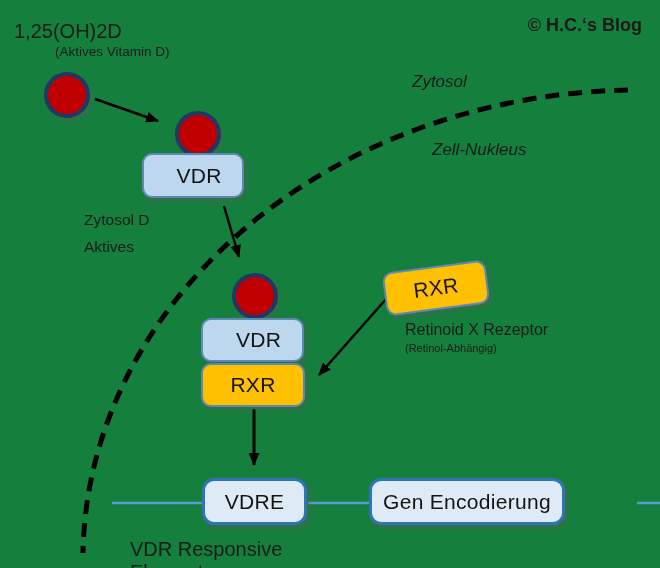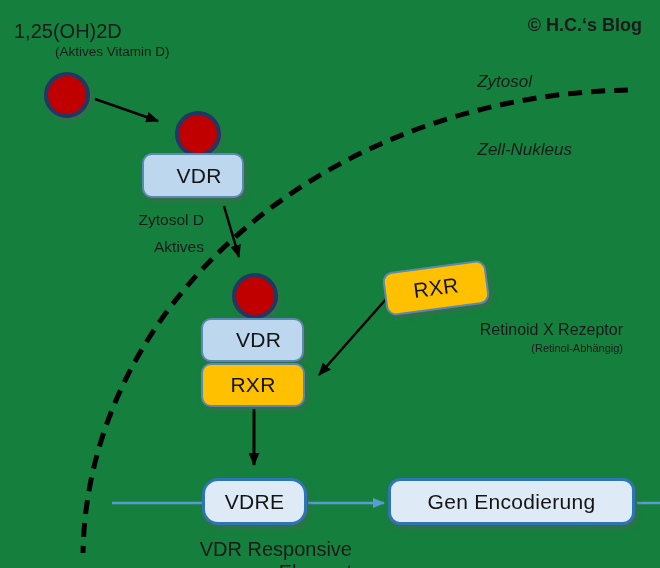--- a/index.html
+++ b/index.html
@@ -16,21 +16,21 @@
   }
   .node{
     box-sizing:border-box;display:flex;align-items:center;justify-content:center;
     font-size:21px;letter-spacing:.3px;color:#141414;
     border-radius:10px;box-shadow:2px 3px 5px rgba(90,90,90,.5);
   }
   .vdr{background:#BDD7EE;border:2.5px solid #5B89B4;padding-left:12px;}
   .rxr{background:#FFC000;border:2.5px solid #5B89B4;}
   .dna{background:#DEEBF7;border:3px solid #2E75B6;border-radius:12px;}
   .lbl{line-height:1.15;}
-  .center{text-align:right;}
+  .center{text-align:left;}
   .italic{font-style:italic;}
   .bold{font-weight:700;}
 </style>
 </head>
 <body>
 
 <div id="stage">
 
   <svg id="wires" viewBox="0 0 660 568">
     <defs>
@@ -79,21 +79,21 @@
   <div class="abs node rxr" style="left:201px;top:363px;width:104px;height:44px;">
     <span>RXR</span>
   </div>
 
   <div class="abs node rxr" style="left:384px;top:266px;width:104px;height:44px;transform:rotate(-7.5deg);">
     <span>RXR</span>
   </div>
   <div class="abs lbl center" style="left:405px;top:321px;width:218px;font-size:16px;">Retinoid X Rezeptor</div>
   <div class="abs lbl center" style="left:405px;top:342px;width:218px;font-size:11px;">(Retinol-Abhängig)</div>
 
-  <div class="abs node dna" style="left:202px;top:478px;width:105px;height:47px;border-radius:16px;">
+  <div class="abs node dna" style="left:202px;top:478px;width:105px;height:47px;">
     <span>VDRE</span>
   </div>
-  <div class="abs node dna" style="left:388px;top:478px;width:247px;height:47px;">
+  <div class="abs node dna" style="left:369px;top:478px;width:196px;height:47px;">
     <span>Gen Encodierung</span>
   </div>
   <div class="abs lbl center" style="left:130px;top:538px;width:222px;font-size:20px;">VDR Responsive Element</div>
 
 </div>
 
 </body></html>

